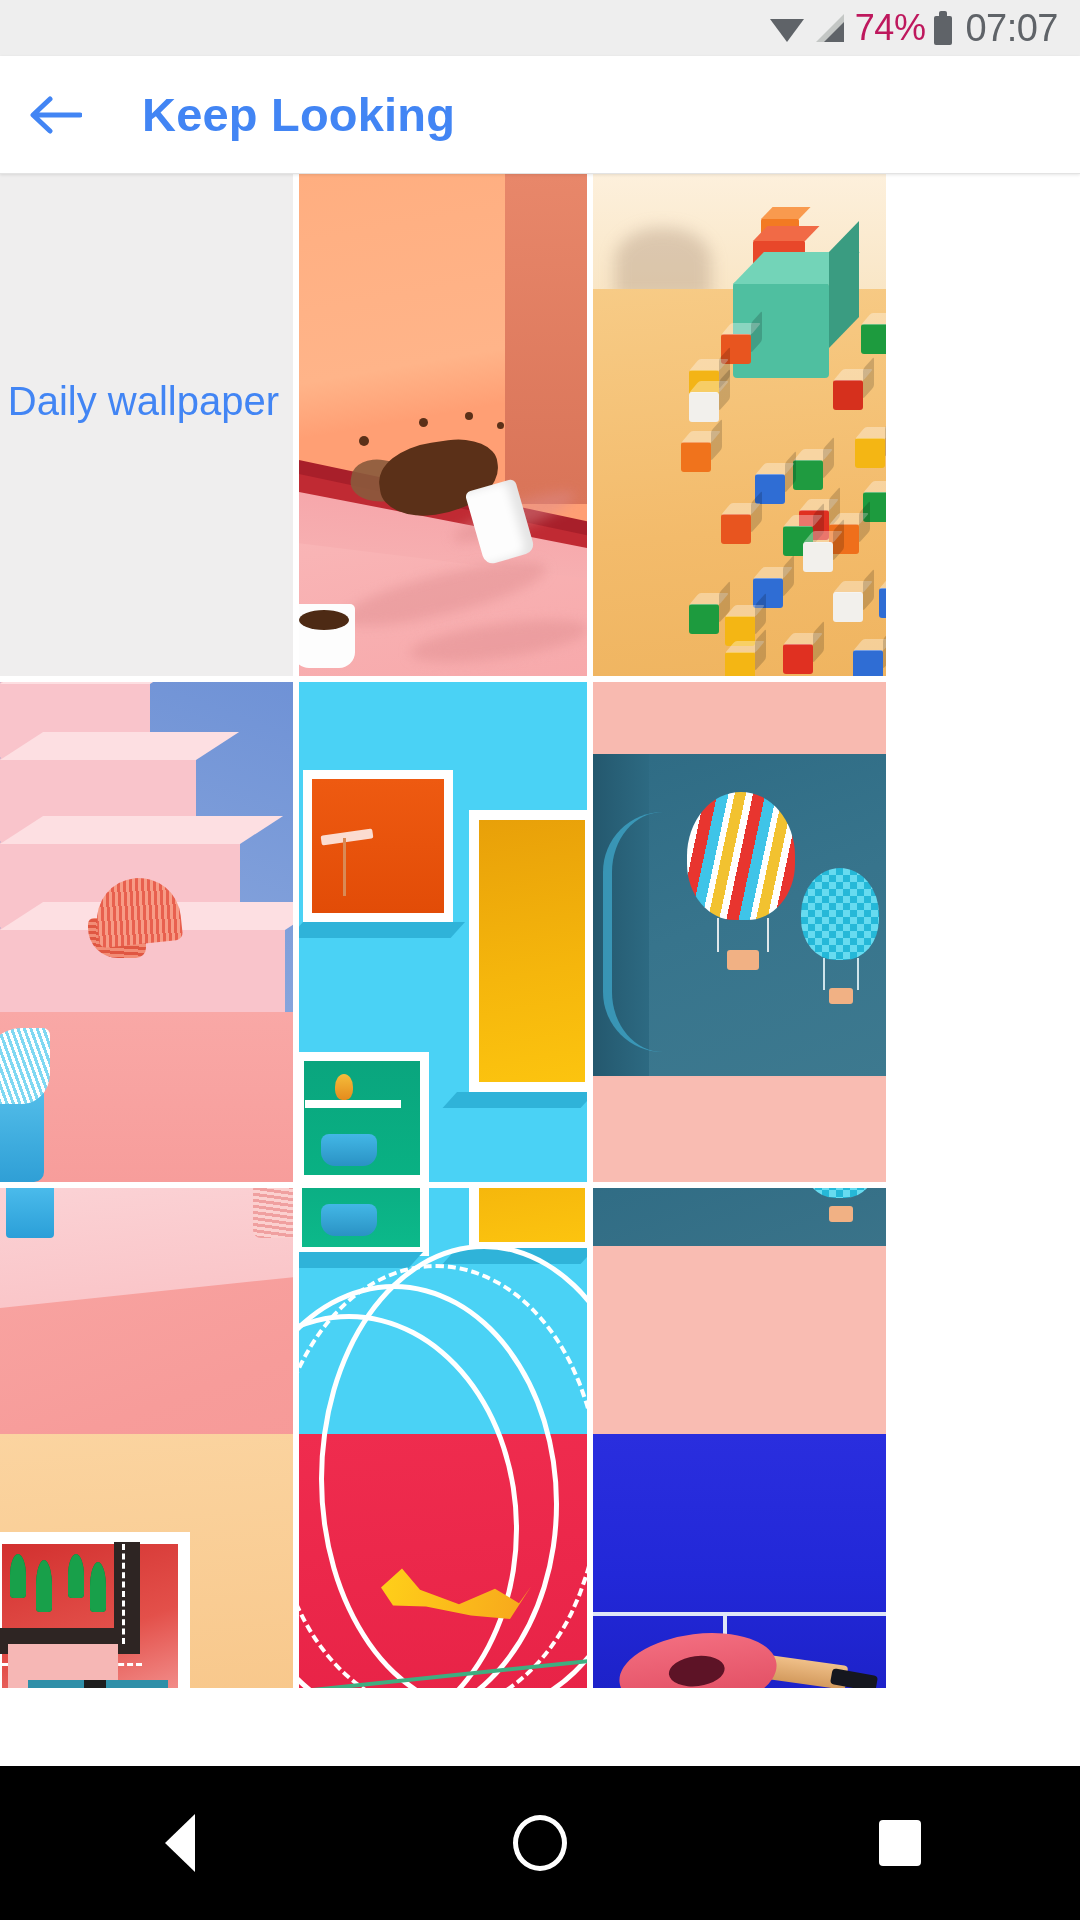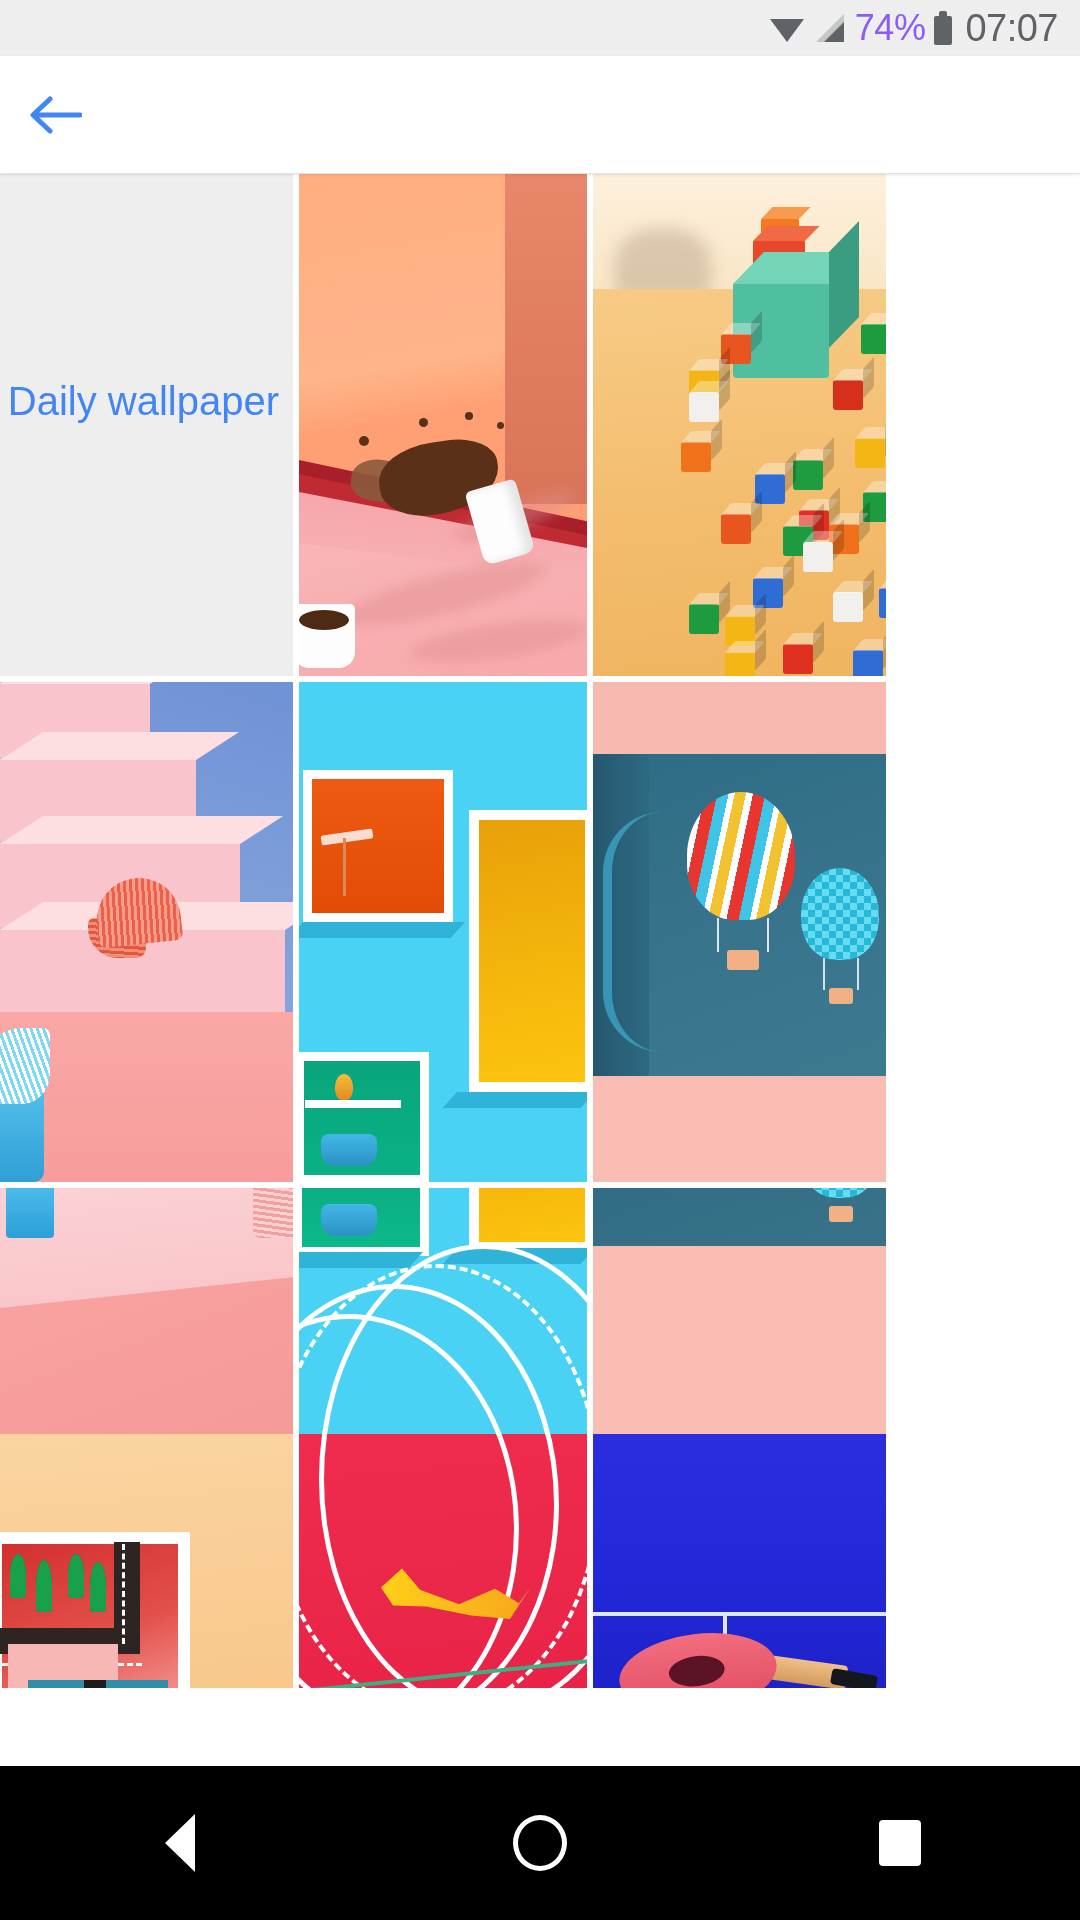--- a/index.html
+++ b/index.html
@@ -10,21 +10,21 @@
   }
 
   
   .status-bar{
     height:56px; width:1080px;
     background:#eeeeee;
     display:flex; align-items:center; justify-content:flex-end;
     padding-right:22px; gap:10px;
   }
   .status-icons{ display:flex; align-items:center; gap:9px; }
-  .sb-text{ font-size:36px; color:#8b5cf6; font-weight:400; letter-spacing:-0.5px;}
+  .sb-text{ font-size:36px; color:#be185d; font-weight:400; letter-spacing:-0.5px;}
   .wifi-ic{ width:36px; height:30px; position:relative; }
   .wifi-ic svg{ display:block; }
   .sig-ic{ width:32px; height:30px; }
   .batt-ic{ width:18px; height:34px; position:relative; }
   .batt-body{ position:absolute; left:0; top:5px; width:18px; height:29px; background:#5f6368; border-radius:2px;}
   .batt-tip{ position:absolute; left:5px; top:0; width:8px; height:6px; background:#5f6368; border-radius:2px 2px 0 0;}
   .clock{ font-size:38px; color:#5f6368; margin-left:4px; letter-spacing:-0.5px;}
 
   
   .app-bar{
@@ -345,20 +345,21 @@
 </div>
 
 <div class="app-bar">
   <div class="back-btn">
     <span class="back-arrow">
       <svg width="54" height="42" viewBox="0 0 54 42">
         <path d="M52 21 L6 21 M22 5 L5 21 L22 37" stroke="#4285f4" stroke-width="5" fill="none" stroke-linecap="round" stroke-linejoin="round"></path>
       </svg>
     </span>
   </div>
+  <div class="app-title">Keep Looking</div>
 </div>
 
 <div class="grid">
 
   <div class="cell daily-tile">
     <div class="daily-title">Daily wallpaper</div>
   </div>
   <div class="gap"></div>
 
   <div class="cell bed">

